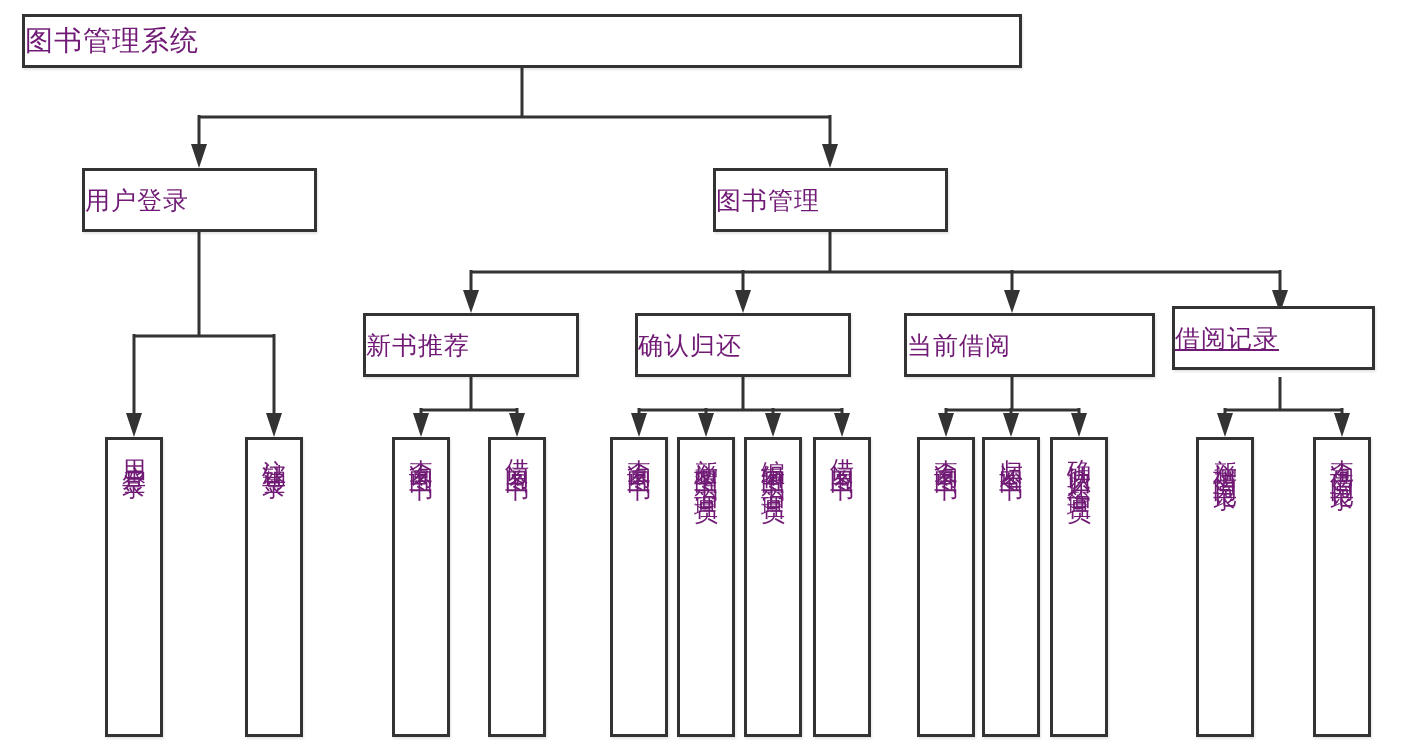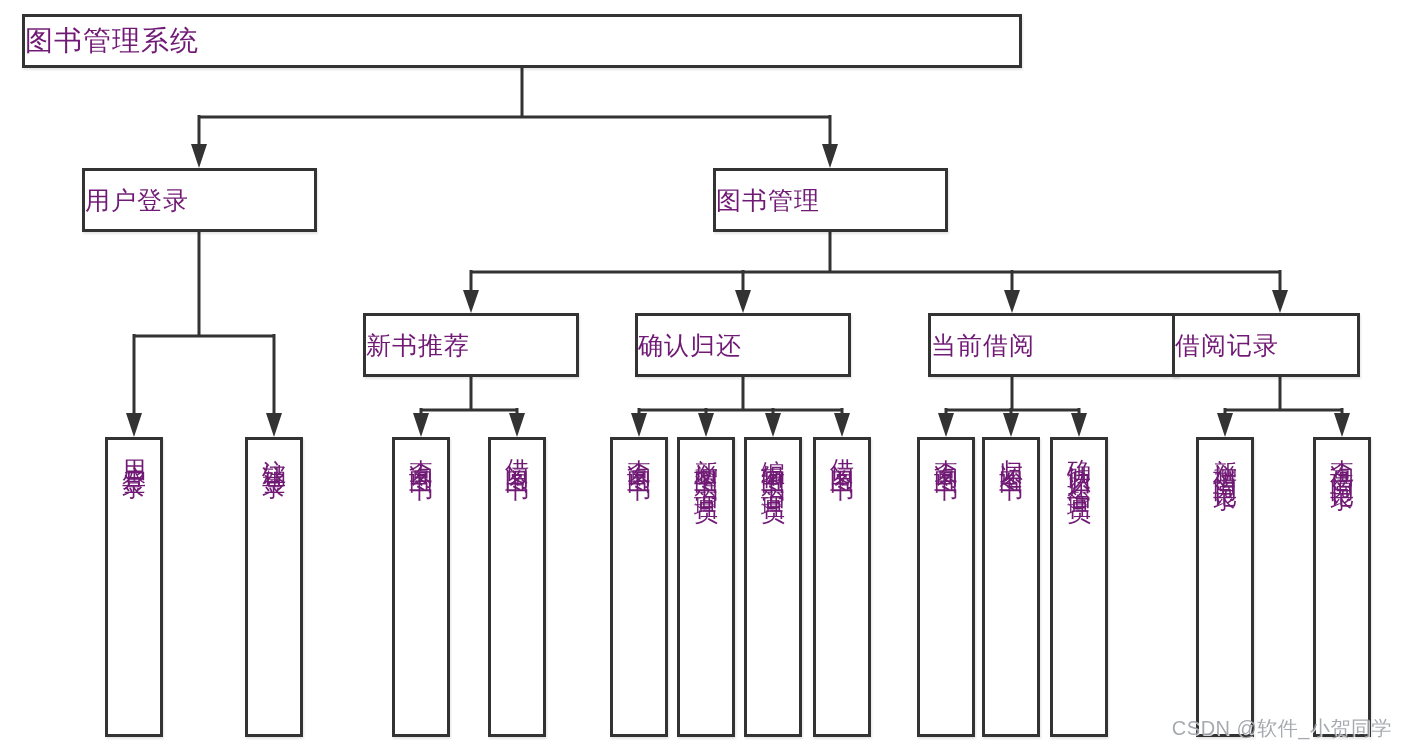--- a/index.html
+++ b/index.html
@@ -144,24 +144,24 @@
   <div class="box" style="left:363px; top:313px; width:216px; height:64px;">
     <span class="hlabel">新书推荐</span>
   </div>
 
   <div class="box" style="left:713px; top:168px; width:235px; height:64px;">
     <span class="hlabel">图书管理</span>
   </div>
   <div class="box" style="left:635px; top:313px; width:216px; height:64px;">
     <span class="hlabel">确认归还</span>
   </div>
-  <div class="box" style="left:928px; top:313px; width:251px; height:64px;">
+  <div class="box" style="left:904px; top:313px; width:251px; height:64px;">
     <span class="hlabel">当前借阅</span>
   </div>
-  <div class="box" style="left:1172px; top:313px; width:188px; height:64px;">
+  <div class="box" style="left:1172px; top:306px; width:203px; height:64px;text-decoration:underline;">
     <span class="hlabel">借阅记录</span>
   </div>
 
   <div class="box vertical" style="left:105px; top:437px; width:58px; height:300px;">用户登录</div>
   <div class="box vertical" style="left:245px; top:437px; width:58px; height:300px;">注销登录</div>
 
   <div class="box vertical" style="left:392px; top:437px; width:58px; height:300px;">查询图书</div>
   <div class="box vertical" style="left:488px; top:437px; width:58px; height:300px;">借阅图书</div>
 
   <div class="box vertical" style="left:610px; top:437px; width:58px; height:300px;">查询图书</div>
@@ -169,15 +169,14 @@
   <div class="box vertical" style="left:744px; top:437px; width:58px; height:300px;">编辑图书（管理员）</div>
   <div class="box vertical" style="left:813px; top:437px; width:58px; height:300px;">借阅图书</div>
 
   <div class="box vertical" style="left:917px; top:437px; width:58px; height:300px;">查询图书</div>
   <div class="box vertical" style="left:982px; top:437px; width:58px; height:300px;">归还图书</div>
   <div class="box vertical" style="left:1050px; top:437px; width:58px; height:300px;">确认归还（管理员）</div>
 
   <div class="box vertical" style="left:1196px; top:437px; width:58px; height:300px;">新增借阅记录</div>
   <div class="box vertical" style="left:1313px; top:437px; width:58px; height:300px;">查询借阅记录</div>
 
-  <div class="watermark">CSDN @软件_小贺同学</div>
 
 </div>
 
 </body></html>

